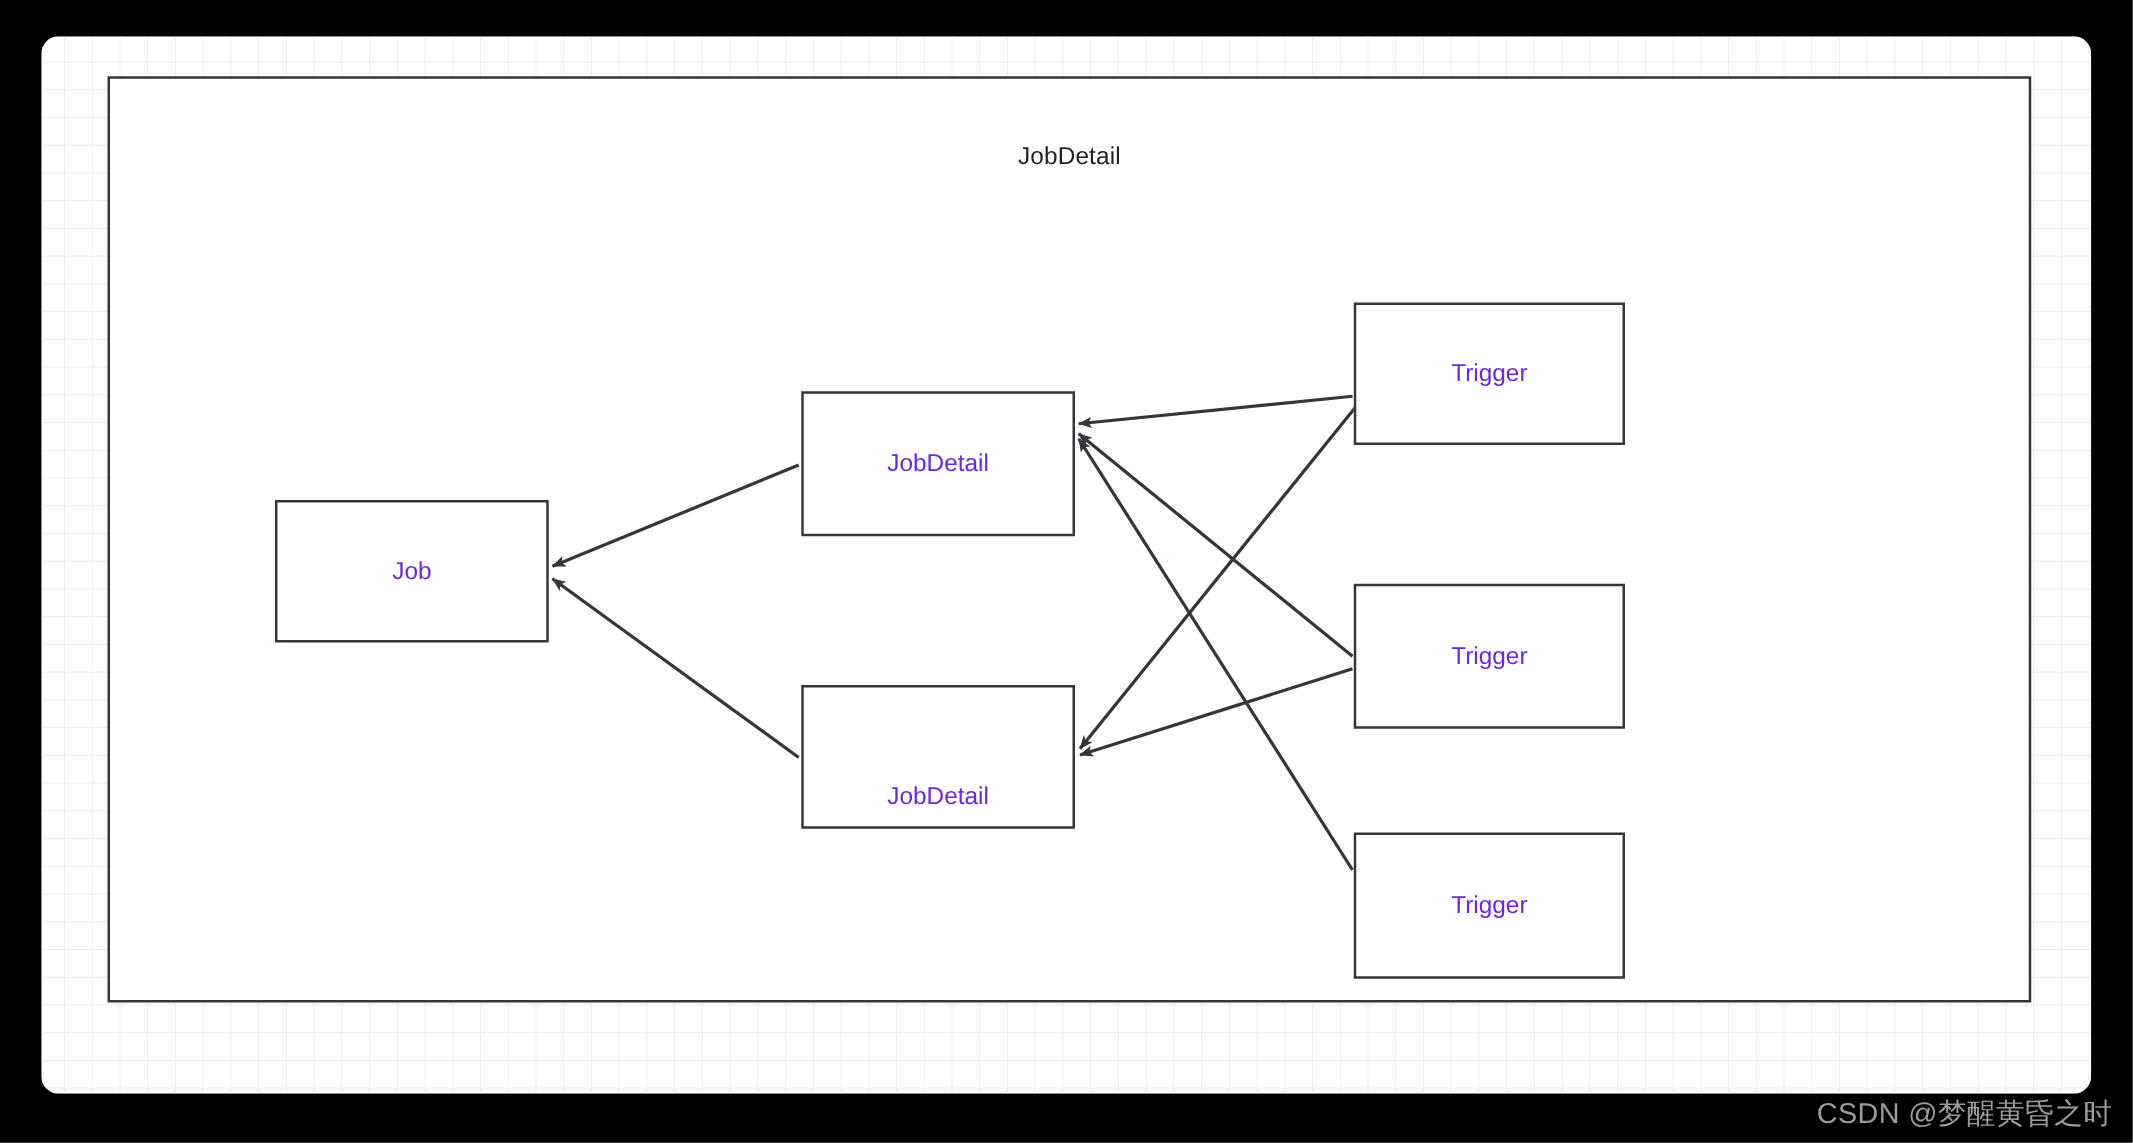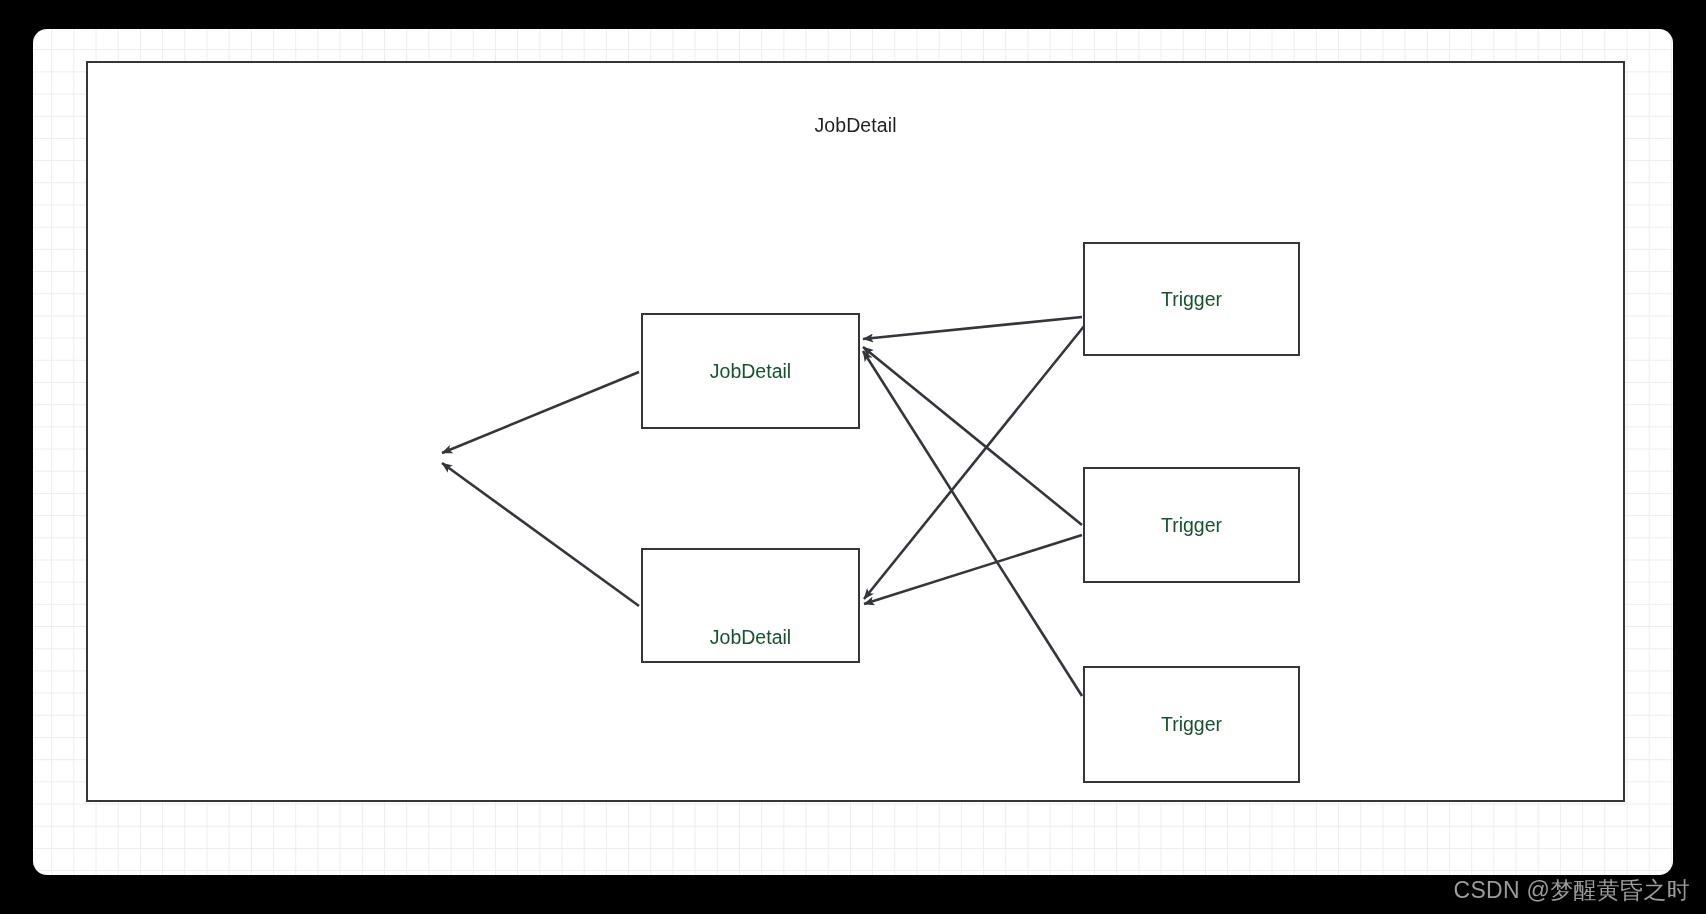--- a/index.html
+++ b/index.html
@@ -66,21 +66,21 @@
   }
 
   
   .node {
     position: absolute;
     background: #ffffff;
     border: 2.2px solid #33363b;
     display: flex;
     justify-content: center;
     font-size: 19.5px;
-    color: #14532d;
+    color: #6d28d9;
     white-space: nowrap;
   }
   .node.center  { align-items: center; }
   .node.bottom  { align-items: flex-end; padding-bottom: 12px; }
 
   
   #watermark {
     position: absolute;
     right: 16px;
     bottom: 8px;
@@ -116,20 +116,23 @@
       <line x1="1049" y1="496" x2="830" y2="318"></line>
 
       <line x1="1049" y1="667" x2="830" y2="322"></line>
 
       <line x1="1052" y1="296" x2="831" y2="570"></line>
 
       <line x1="1049" y1="506" x2="831" y2="575"></line>
     </g>
   </svg>
 
+  <div class="node center" style="left:187px; top:371px; width:219px; height:114px;">
+    <span>Job</span>
+  </div>
 
   <div class="node center" style="left:608px; top:284px; width:219px; height:116px;">
     <span>JobDetail</span>
   </div>
 
   <div class="node bottom" style="left:608px; top:519px; width:219px; height:115px;">
     <span>JobDetail</span>
   </div>
 
   <div class="node center" style="left:1050px; top:213px; width:217px; height:114px;">

